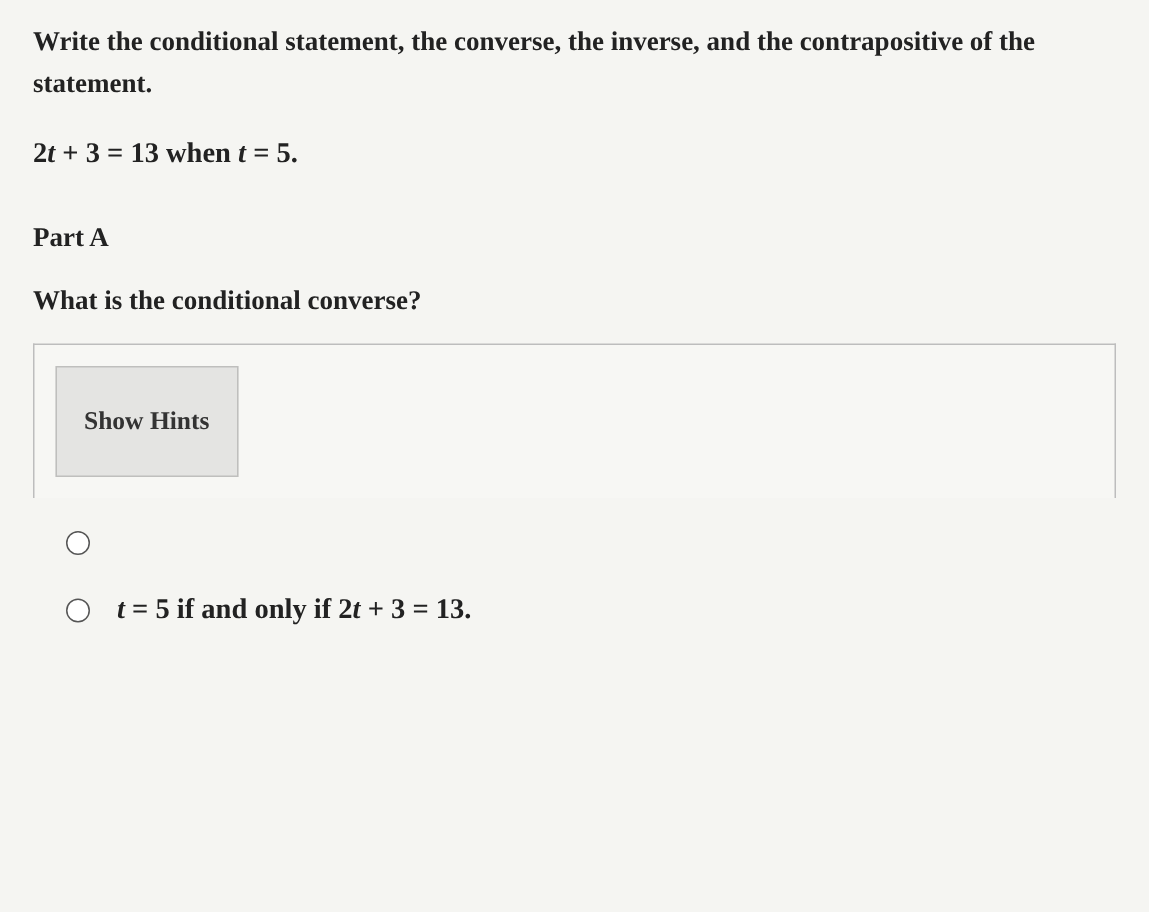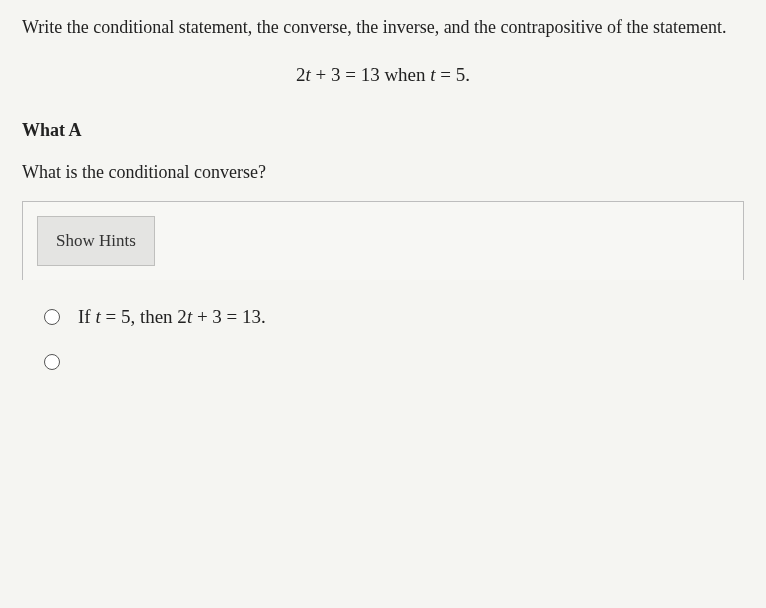--- a/index.html
+++ b/index.html
@@ -1,56 +1,56 @@
 <!DOCTYPE html>
 <html><head>
   <meta charset="utf-8">
   <style>
     * {
       box-sizing: border-box;
       margin: 0;
       padding: 0;
+      font-weight: bold;
     }
     body {
       width: 766px;
       height: 608px;
       font-family: Georgia, 'Times New Roman', serif;
       background: #f5f5f2;
       color: #222;
       padding: 14px 22px;
       font-size: 18px;
       line-height: 1.55;
     }
     .prompt {
       margin-bottom: 18px;
     }
     .equation {
       margin-bottom: 28px;
       font-size: 19px;
-      text-align: center;
     }
     .part-label {
       font-weight: bold;
       margin-bottom: 14px;
     }
     .subq {
       margin-bottom: 14px;
     }
     .hints-box {
       border: 1px solid #bdbdbd;
       border-bottom: none;
       padding: 14px;
       margin-bottom: 22px;
       background: #f7f7f4;
     }
     .show-hints-btn {
       display: inline-block;
       background: #e4e4e2;
       border: 1px solid #bfbfbd;
-      padding: 14px 18px;
+      padding: 26px 18px;
       font-family: Georgia, 'Times New Roman', serif;
       font-size: 17px;
       color: #333;
       cursor: pointer;
     }
     .options {
       padding-left: 22px;
     }
     .option {
       display: flex;
@@ -74,29 +74,29 @@
       font-style: italic;
     }
   </style>
 </head>
 <body>
 
 <div class="prompt">Write the conditional statement, the converse, the inverse, and the contrapositive of the statement.</div>
 
 <div class="equation">2<span class="math-var">t</span> + 3 = 13 when <span class="math-var">t</span> = 5.</div>
 
-<div class="part-label">What A</div>
+<div class="part-label">Part A</div>
 
 <div class="subq">What is the conditional converse?</div>
 
 <div class="hints-box">
   <button class="show-hints-btn">Show Hints</button>
 </div>
 
 <div class="options">
   <div class="option">
     <span class="radio"></span>
-    <span class="option-text">If <span class="math-var">t</span> = 5, then 2<span class="math-var">t</span> + 3 = 13.</span>
   </div>
   <div class="option">
     <span class="radio"></span>
+    <span class="option-text"><span class="math-var">t</span> = 5 if and only if 2<span class="math-var">t</span> + 3 = 13.</span>
   </div>
 </div>
 
 </body></html>

